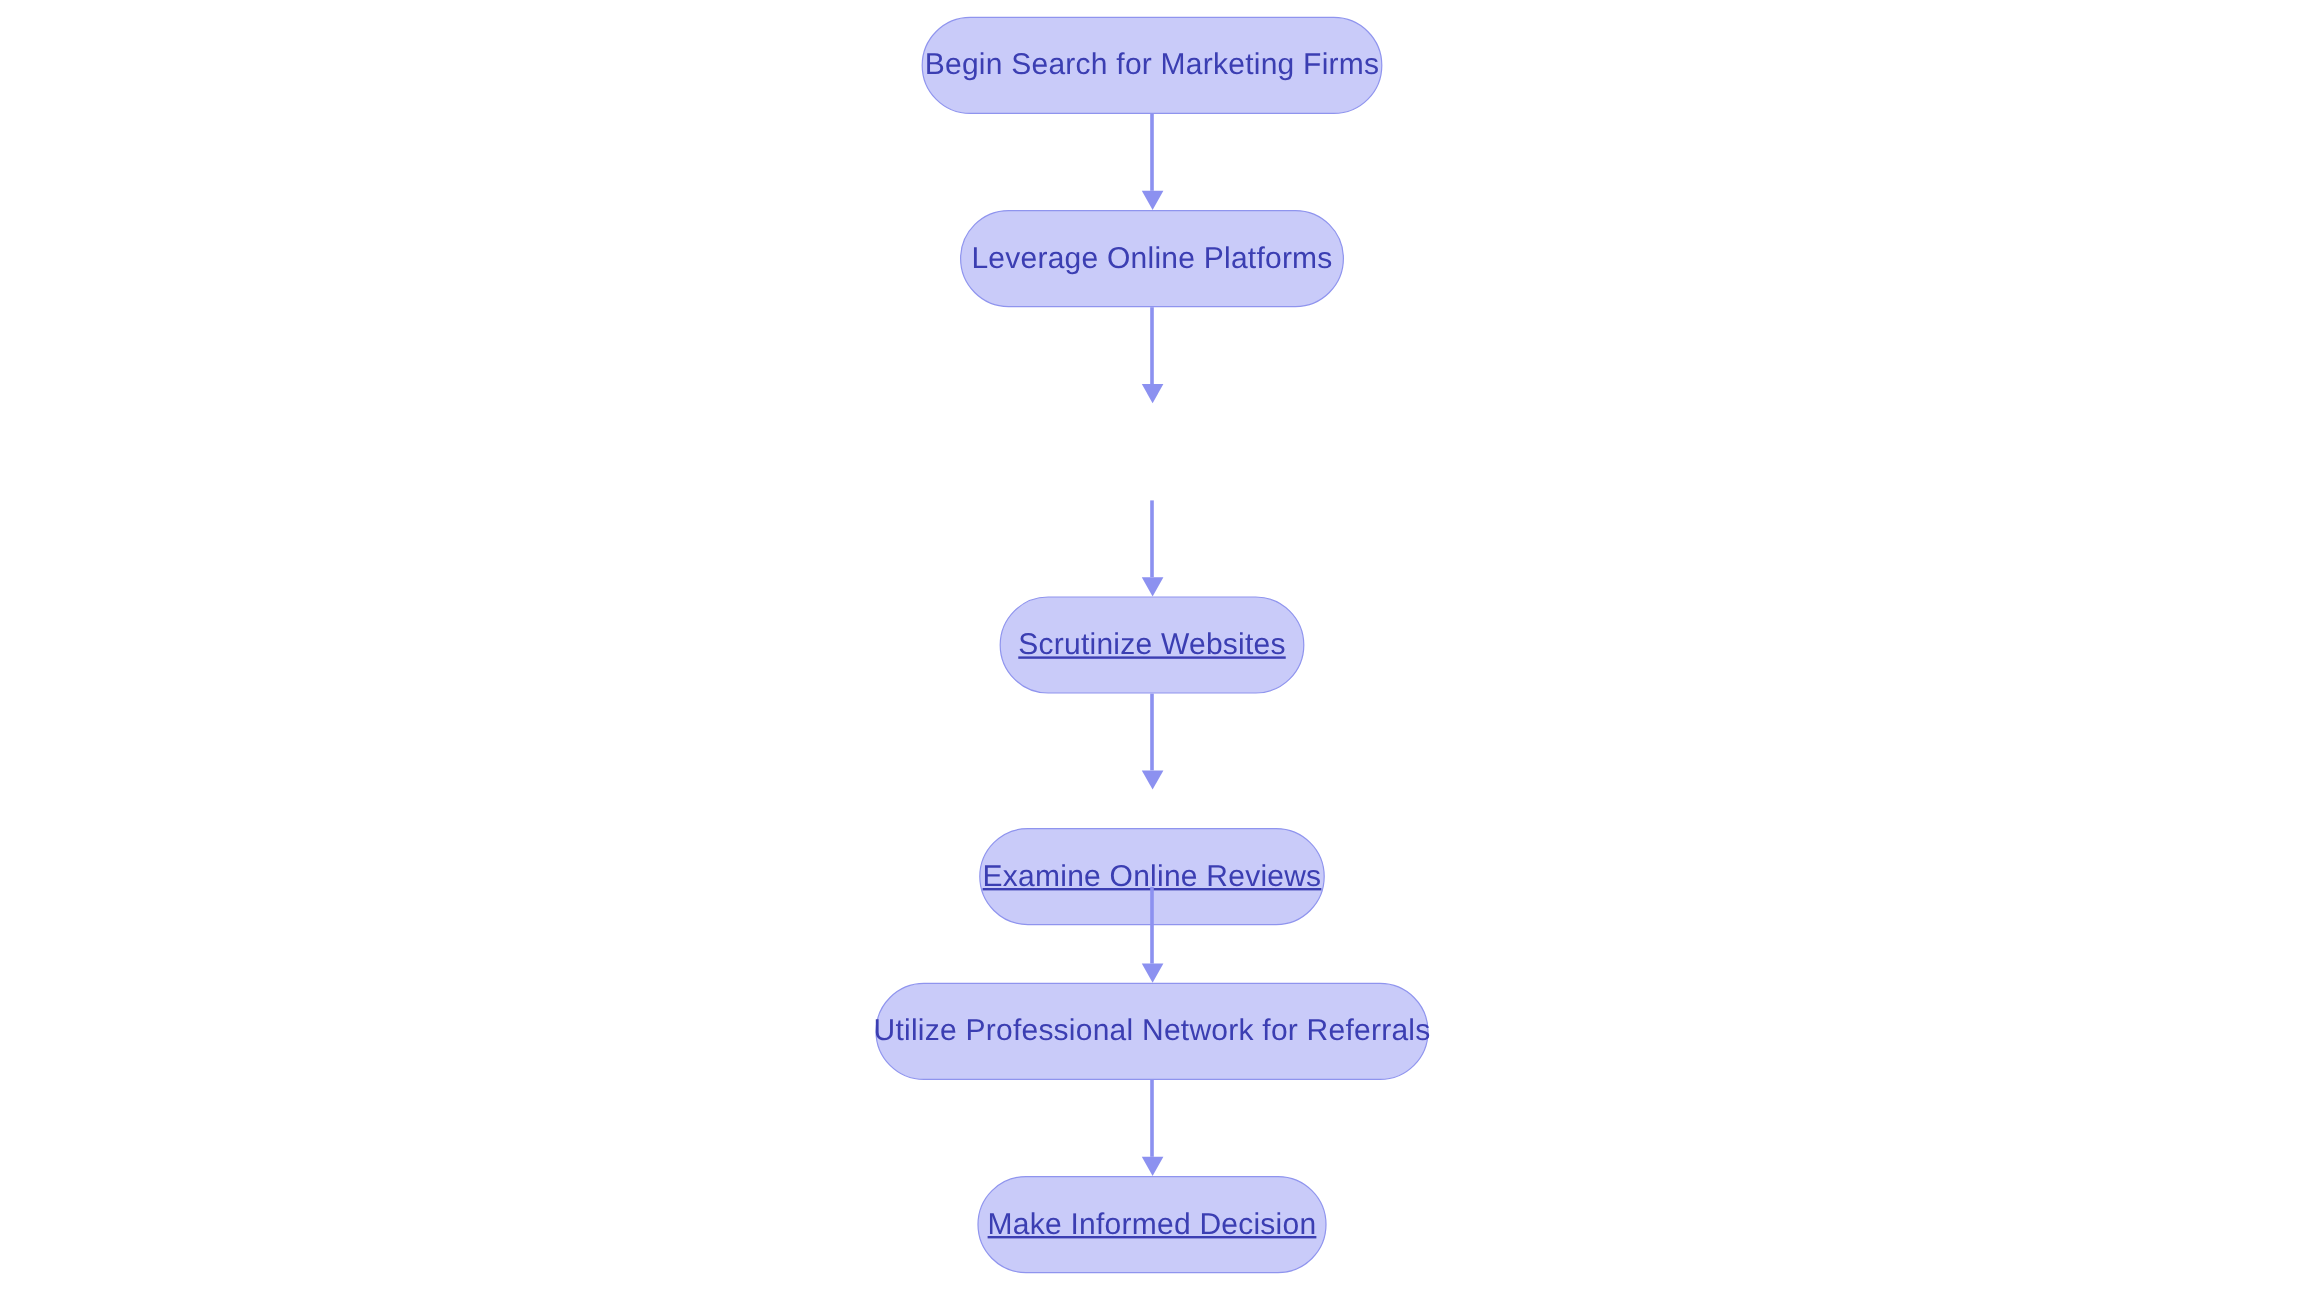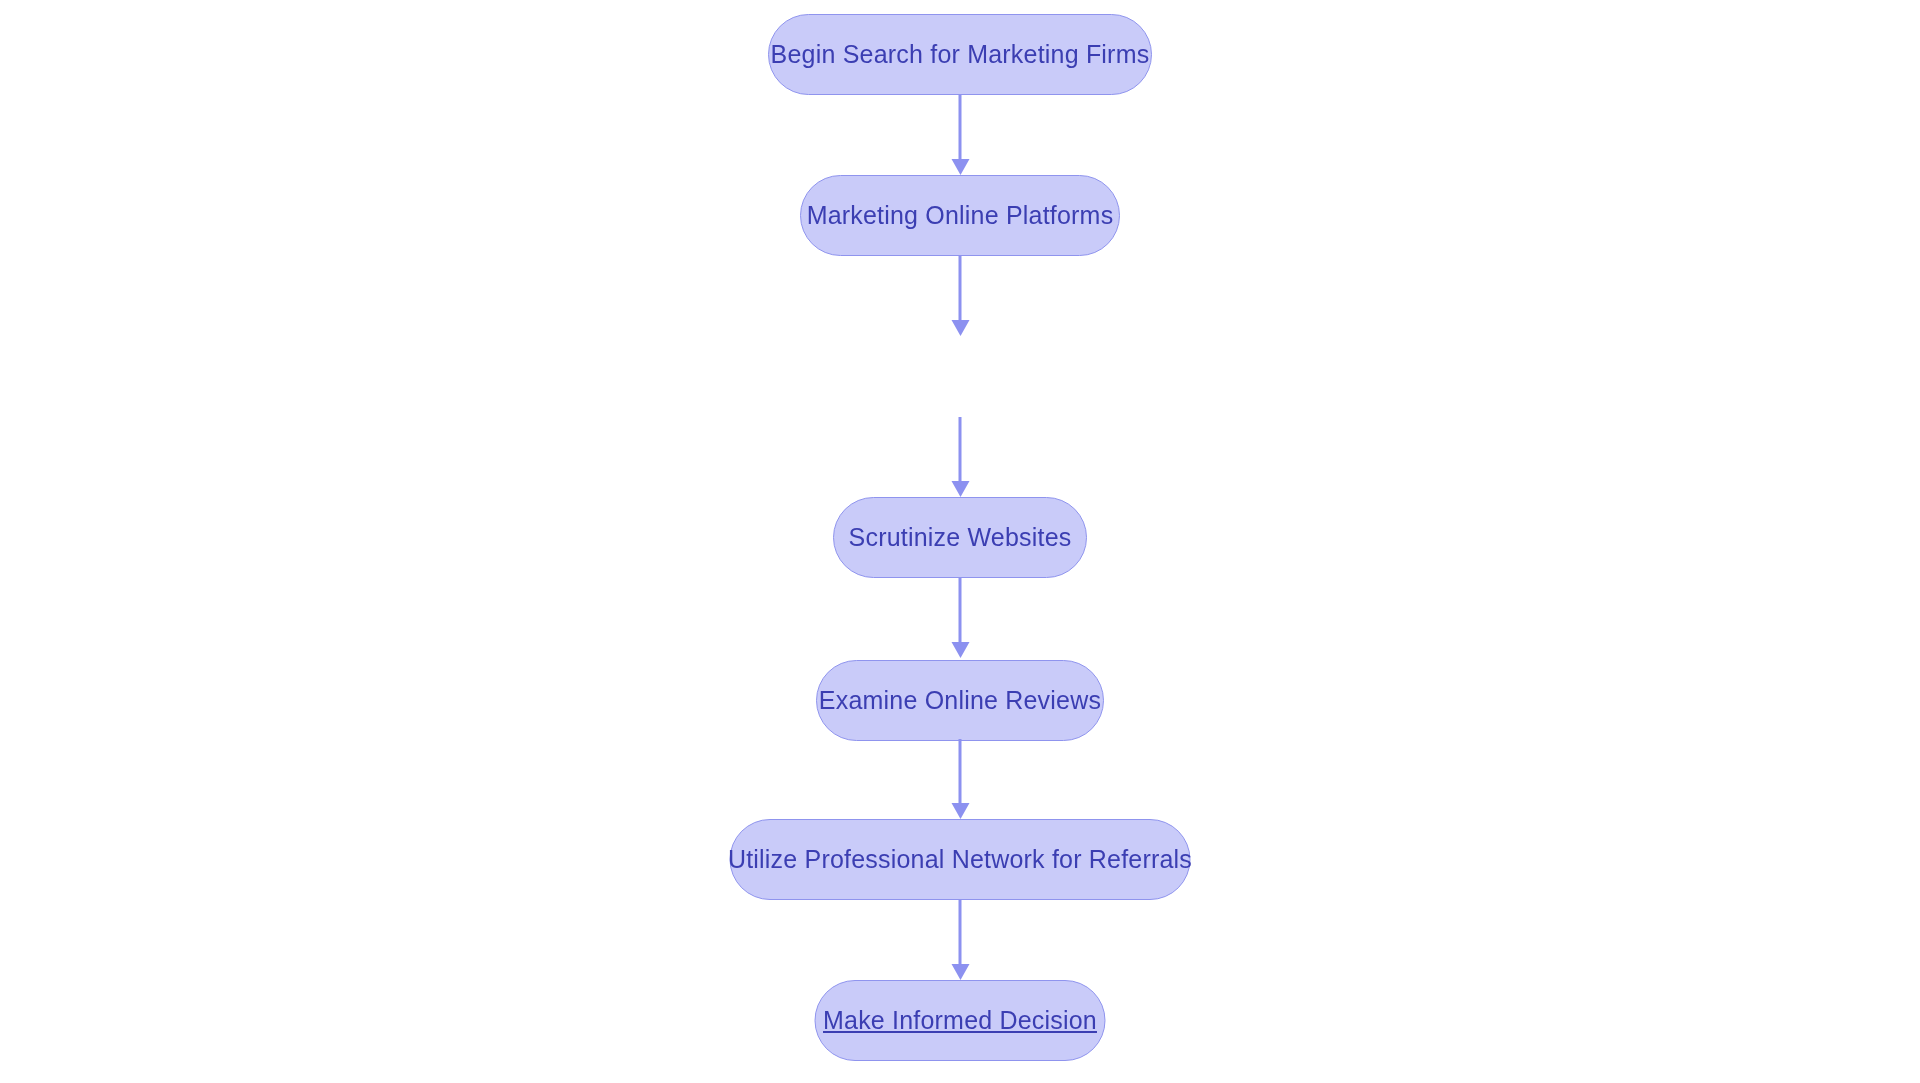--- a/index.html
+++ b/index.html
@@ -31,22 +31,22 @@
     align-items:center;
     justify-content:center;
     color:var(--text-color);
     font-size:25px;
     letter-spacing:0.2px;
     white-space:nowrap;
   }
   .n1{top:14px;width:384px;}
   .n2{top:175px;width:320px;}
   .n3{top:336px;width:306px;}
-  .n4{top:497px;width:254px;}
-  .n5{top:660px;width:288px;}
+  .n4{top:497px;width:254px;text-decoration:underline;}
+  .n5{top:690px;width:288px;text-decoration:underline;}
   .n6{top:819px;width:461px;}
   .n7{top:980px;width:291px;text-decoration:underline;}
 
   .flow-arrow{
     position:absolute;
     left:50%;
     transform:translateX(-50%);
     width:19px;
     height:80px;
     display:flex;
@@ -79,21 +79,21 @@
   <div class="flow-node n1">
     <span>Begin Search for Marketing Firms</span>
   </div>
 
   <div class="flow-arrow a1">
     <div class="arrow-line"></div>
     <div class="arrow-head"></div>
   </div>
 
   <div class="flow-node n2">
-    <span>Marketing Online Platforms</span>
+    <span>Leverage Online Platforms</span>
   </div>
 
   <div class="flow-arrow a2">
     <div class="arrow-line"></div>
     <div class="arrow-head"></div>
   </div>
 
 
   <div class="flow-arrow a3">
     <div class="arrow-line"></div>

